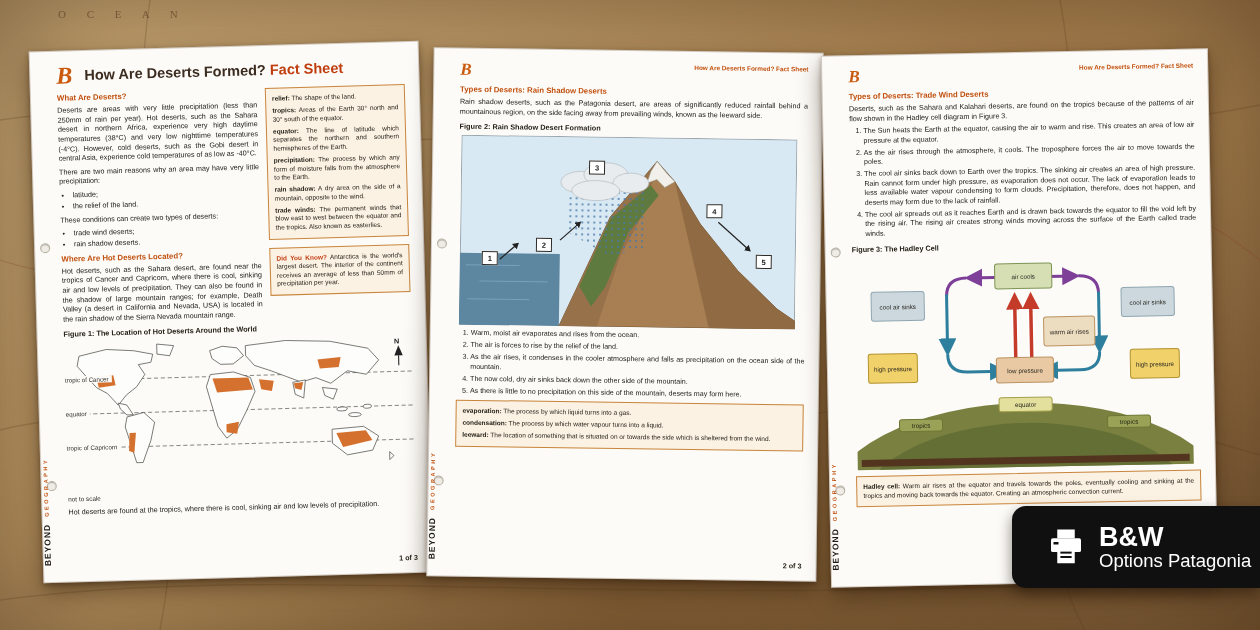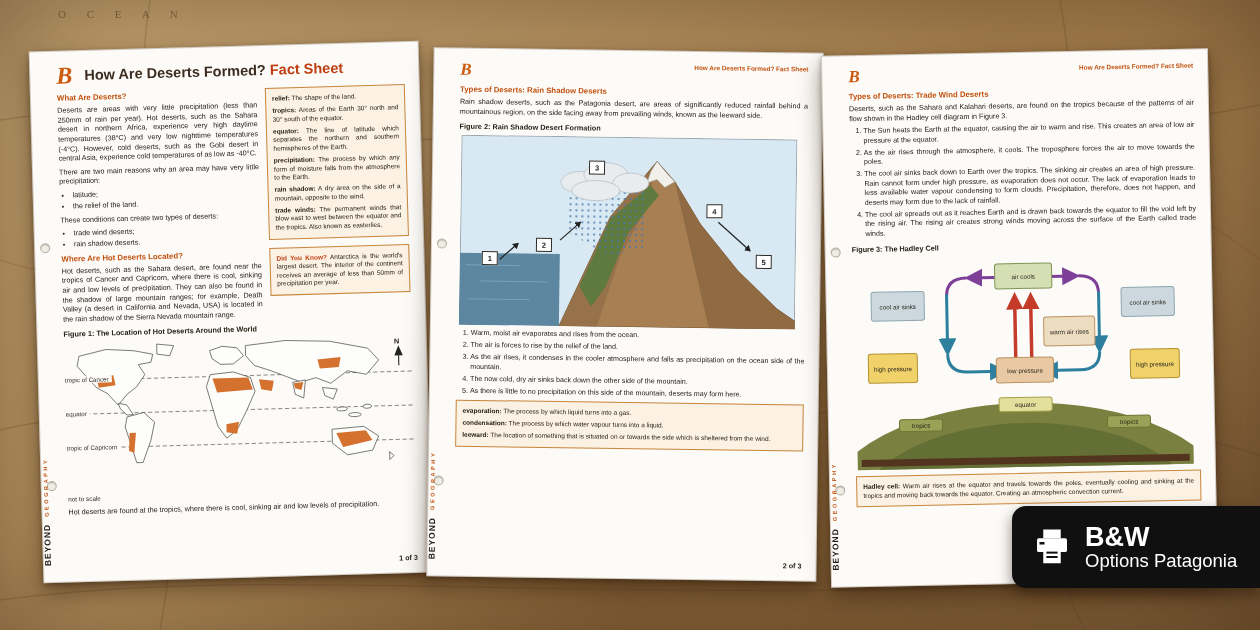--- a/index.html
+++ b/index.html
@@ -81,21 +81,21 @@
   .bx-blue{background:#ccd8de;border:1.2px solid #8fa6b0;}
   .bx-tan{background:#ecdcc0;border:1.2px solid #bb9260;}
   .bx-yellow{background:#f1d169;border:1.2px solid #b3922f;}
   .bx-peach{background:#e9c9a4;border:1.2px solid #bb9260;}
   .bx-equator{background:#e3df9d;border:1.2px solid #a4a04a;}
   .bx-tropics{background:#9aa257;border:1.2px solid #6e7634;color:#1f2214;}
 
   
   .bw-badge{position:absolute;right:0;top:506px;z-index:6;width:248px;height:82px;
     background:#101010;border-radius:14px 0 0 14px;display:flex;align-items:center;
-    gap:13px;padding-left:20px;box-sizing:border-box;box-shadow:0 6px 14px rgba(30,15,5,.5);}
+    gap:13px;padding-left:34px;box-sizing:border-box;box-shadow:0 6px 14px rgba(30,15,5,.5);}
   .bw-title{font-size:27px;font-weight:bold;color:#fff;line-height:1.05;}
   .bw-sub{font-size:18.5px;color:#fff;line-height:1.1;}
 </style>
 </head>
 <body>
 
 <div class="scene">
 
   <svg class="bg-deco" width="1260" height="630" viewBox="0 0 1260 630">
     <g fill="none" stroke="rgba(90,58,26,.22)" stroke-width="1.4">

